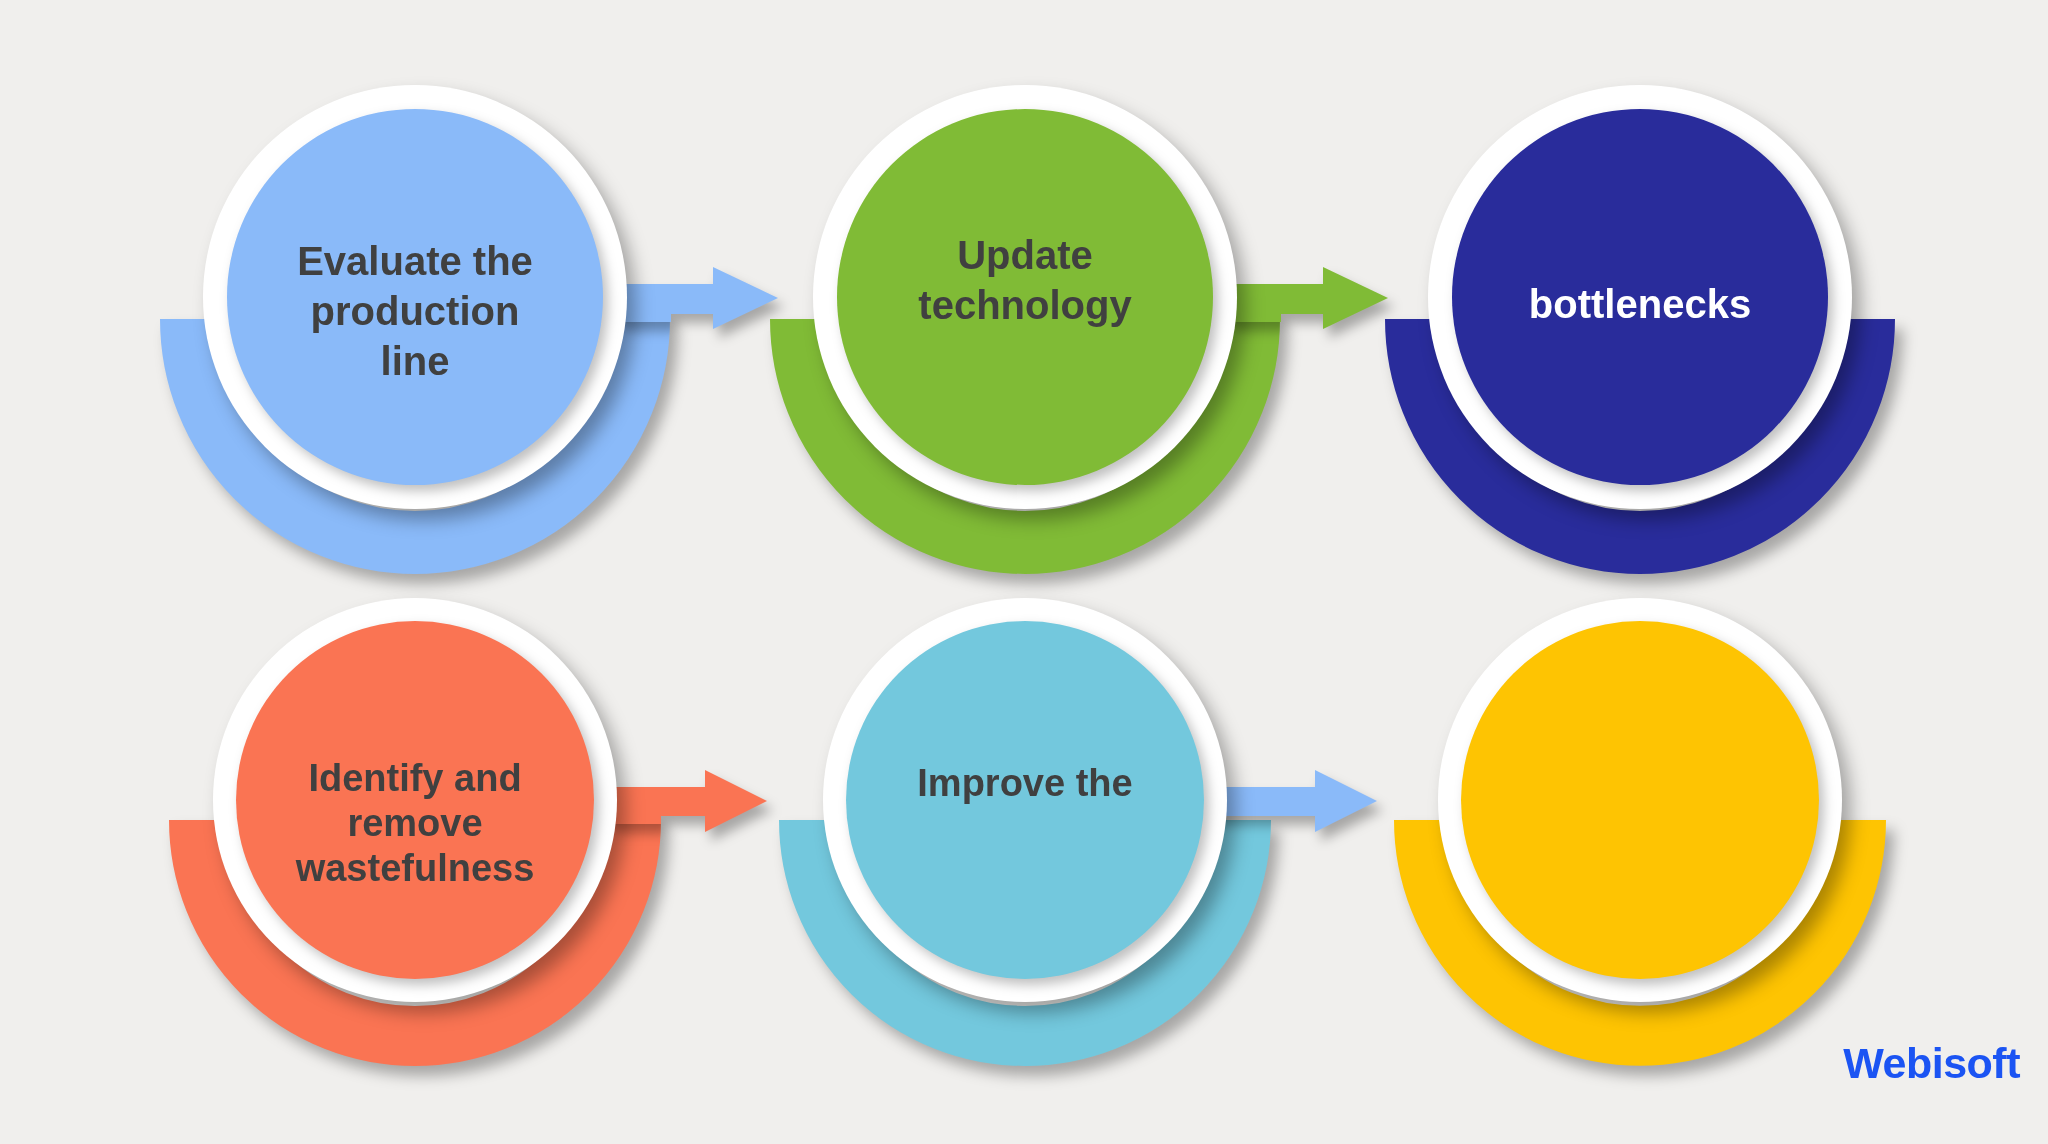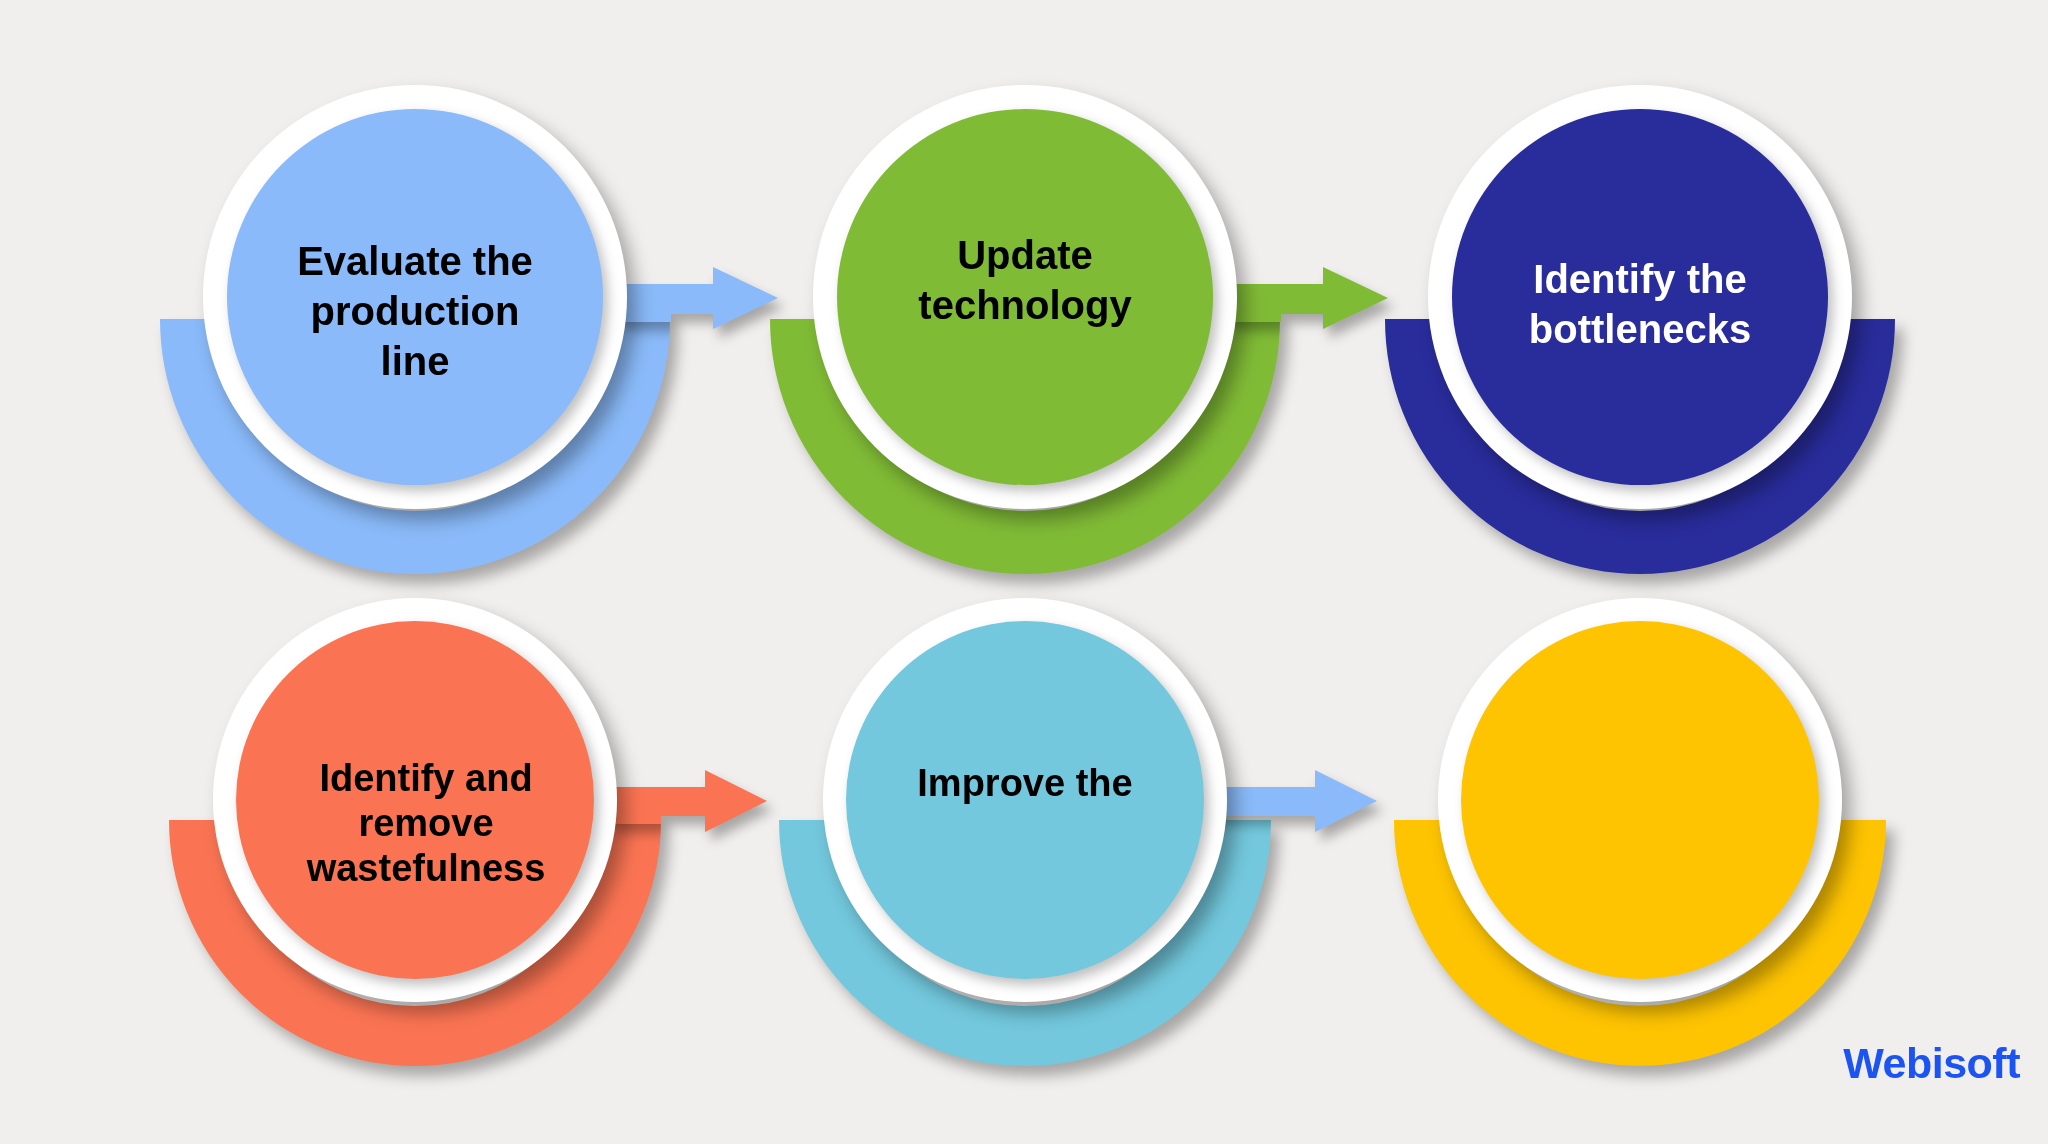--- a/index.html
+++ b/index.html
@@ -22,21 +22,21 @@
   .arrowg{filter:drop-shadow(6px 9px 6px rgba(0,0,0,0.30));}
   
   .whitec{fill:#ffffff;filter:drop-shadow(9px 11px 9px rgba(0,0,0,0.32));}
   
   .innerc{filter:drop-shadow(5px 6px 6px rgba(0,0,0,0.25));}
 
   
   .label{
     position:absolute;display:flex;flex-direction:column;
     align-items:center;justify-content:center;text-align:center;
-    color:#000000;font-weight:bold;pointer-events:none;
+    color:#404040;font-weight:bold;pointer-events:none;
   }
   .row1.label{width:376px;height:376px;font-size:40px;line-height:50px;}
   .row2.label{width:358px;height:358px;font-size:38px;line-height:45px;}
   .label .lines{display:block;}
   .label-1 .lines{transform:translateY(14px);}
   .label-2 .lines{transform:translateY(-10px);}
   .label-3 .lines{transform:translateY(7px);}
   .label-4 .lines{transform:translateY(23px);}
   .label-5 .lines{transform:translateY(-17px);}
   .label-6 .lines{transform:translateY(22px);}
@@ -122,26 +122,25 @@
   <div class="label row1 label-2" style="left:837px;top:102px;">
     <span class="lines">
       <div class="label-line">Update</div>
       <div class="label-line">technology</div>
       <div class="label-line"></div>
     </span>
   </div>
 
   <div class="label row1 label-3 light" style="left:1452px;top:109px;">
     <span class="lines">
-      <div class="label-line">Identify the</div>
       <div class="label-line">bottlenecks</div>
     </span>
   </div>
 
-  <div class="label row2 label-4" style="left:247px;top:621px;">
+  <div class="label row2 label-4" style="left:236px;top:621px;">
     <span class="lines">
       <div class="label-line">Identify and</div>
       <div class="label-line">remove</div>
       <div class="label-line">wastefulness</div>
     </span>
   </div>
 
   <div class="label row2 label-5" style="left:846px;top:621px;">
     <span class="lines">
       <div class="label-line">Improve the</div>

